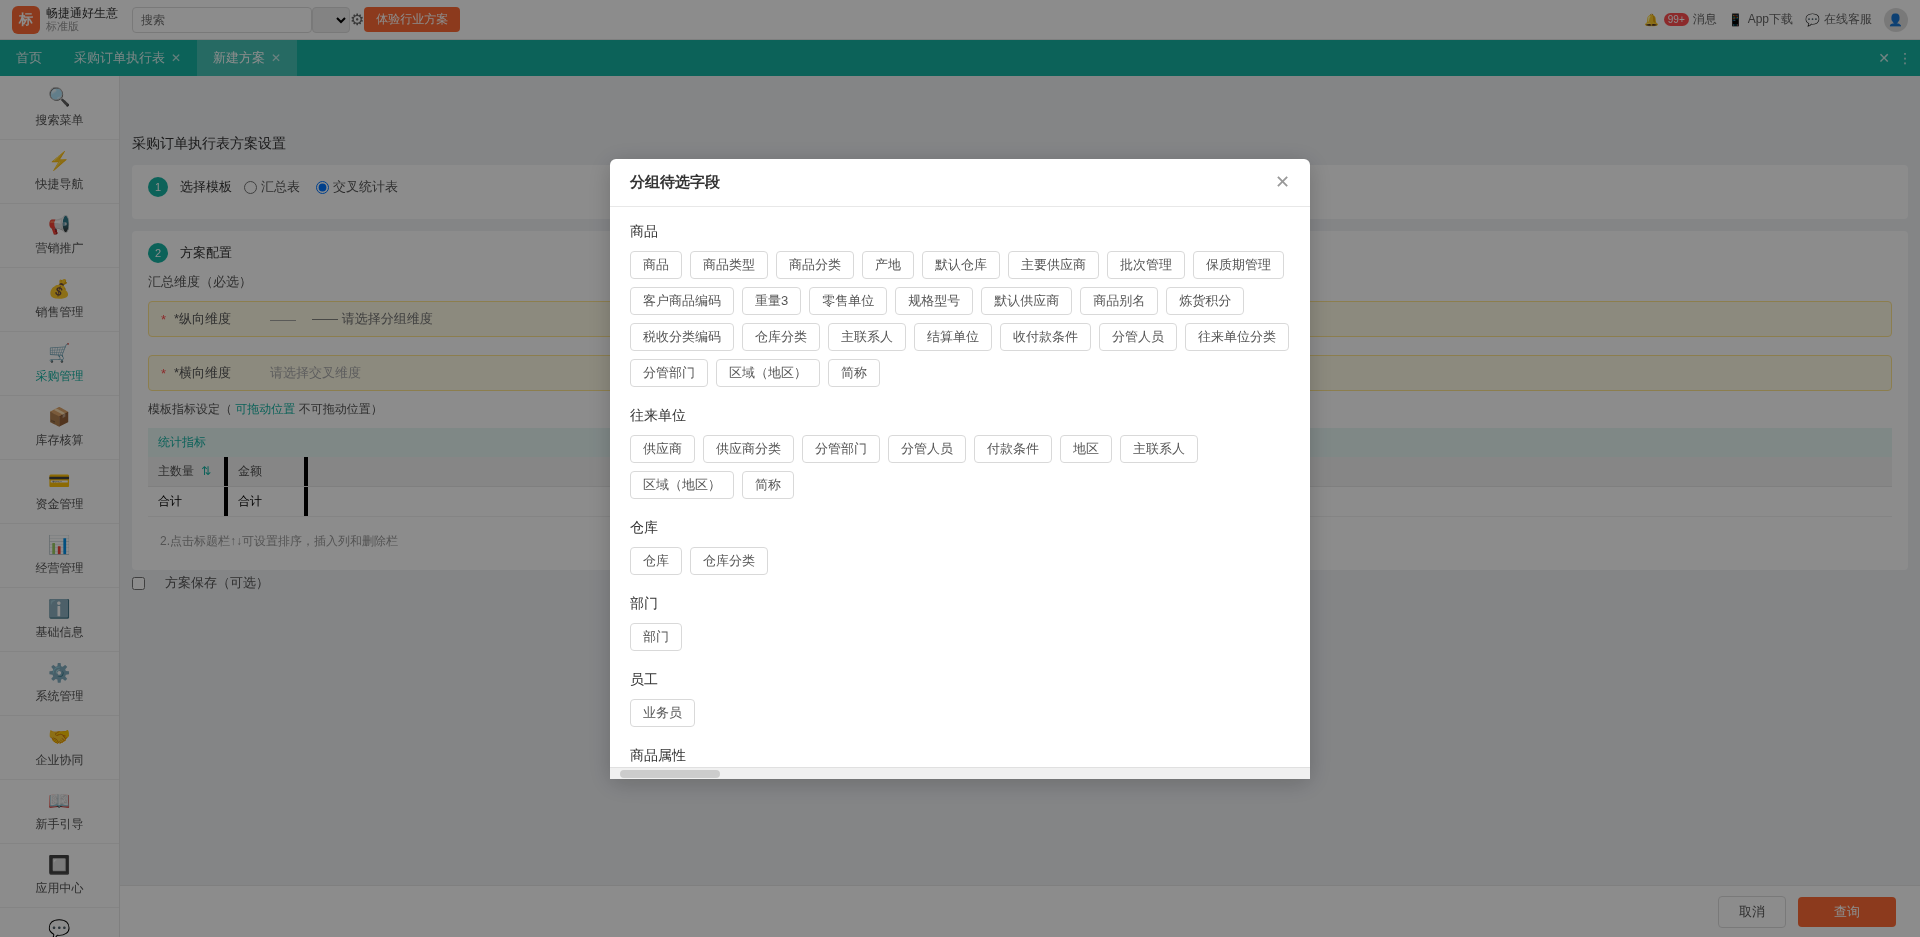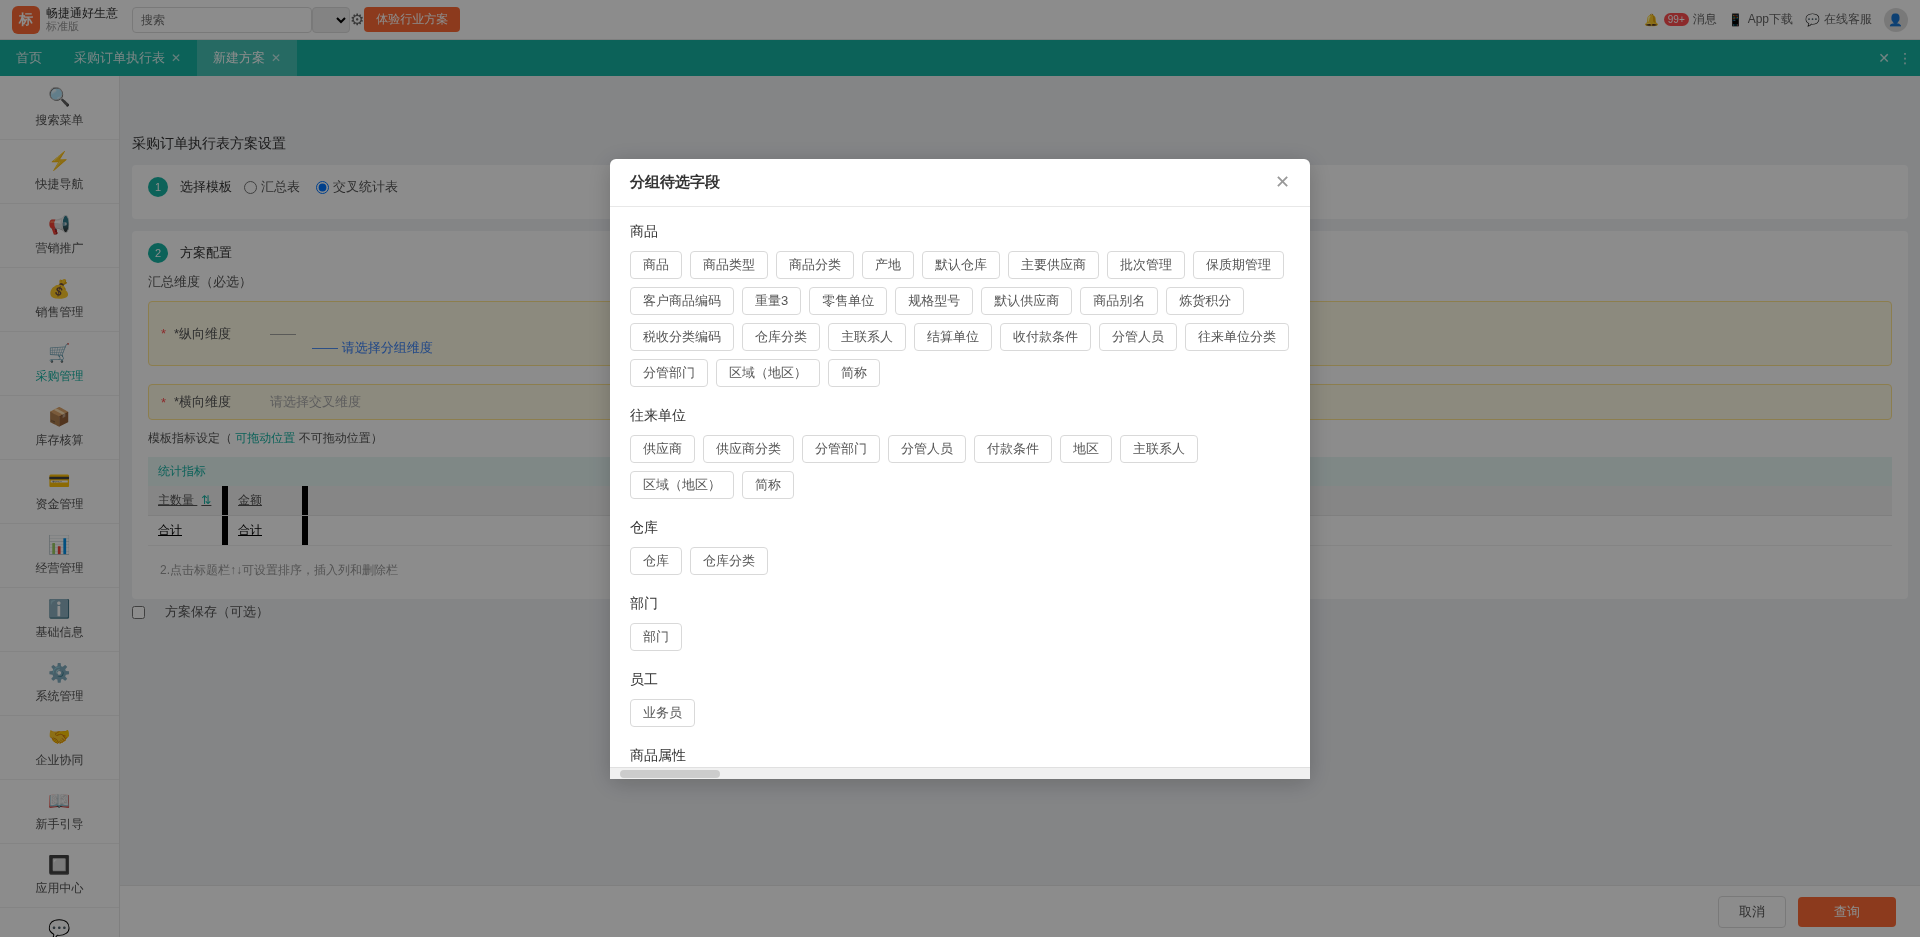--- a/index.html
+++ b/index.html
@@ -245,23 +245,22 @@
     }
     .table-header-row {
       display: flex;
       background: #f5f5f5;
       border-bottom: 1px solid #e8e8e8;
       font-size: 12px;
       color: #555;
     }
     .table-cell {
       padding: 6px 10px;
-      border-right: 6px solid #000000;
+      border-right: 4px solid #000000;
       min-width: 80px;
-      text-decoration: underline;
     }
     .table-data-row {
       display: flex;
       border-bottom: 1px solid #f0f0f0;
       font-size: 12px;
     }
 
     
     .footer-hints {
       background: #fff;
@@ -551,21 +550,21 @@
       </div>
 
       <div class="config-row">
         <span class="config-label">汇总维度（必选）</span>
       </div>
 
       <div class="pivot-row">
         <span class="required-mark">*</span>
         <span class="config-label">*纵向维度</span>
         <span style="color:#999;margin:0 8px;">——</span>
-        <span class="config-value" style="cursor:pointer;color:#3b82f6;margin-top:29px;">——  请选择分组维度</span>
+        <span class="config-value" style="cursor:pointer;color:#737373;">——  请选择分组维度</span>
       </div>
 
       <div style="height:8px;"></div>
 
       <div class="pivot-row">
         <span class="required-mark">*</span>
         <span class="config-label">*横向维度</span>
         <span class="config-value" style="cursor:pointer;color:#aaa;margin-left:8px;">请选择交叉维度</span>
       </div>
 

